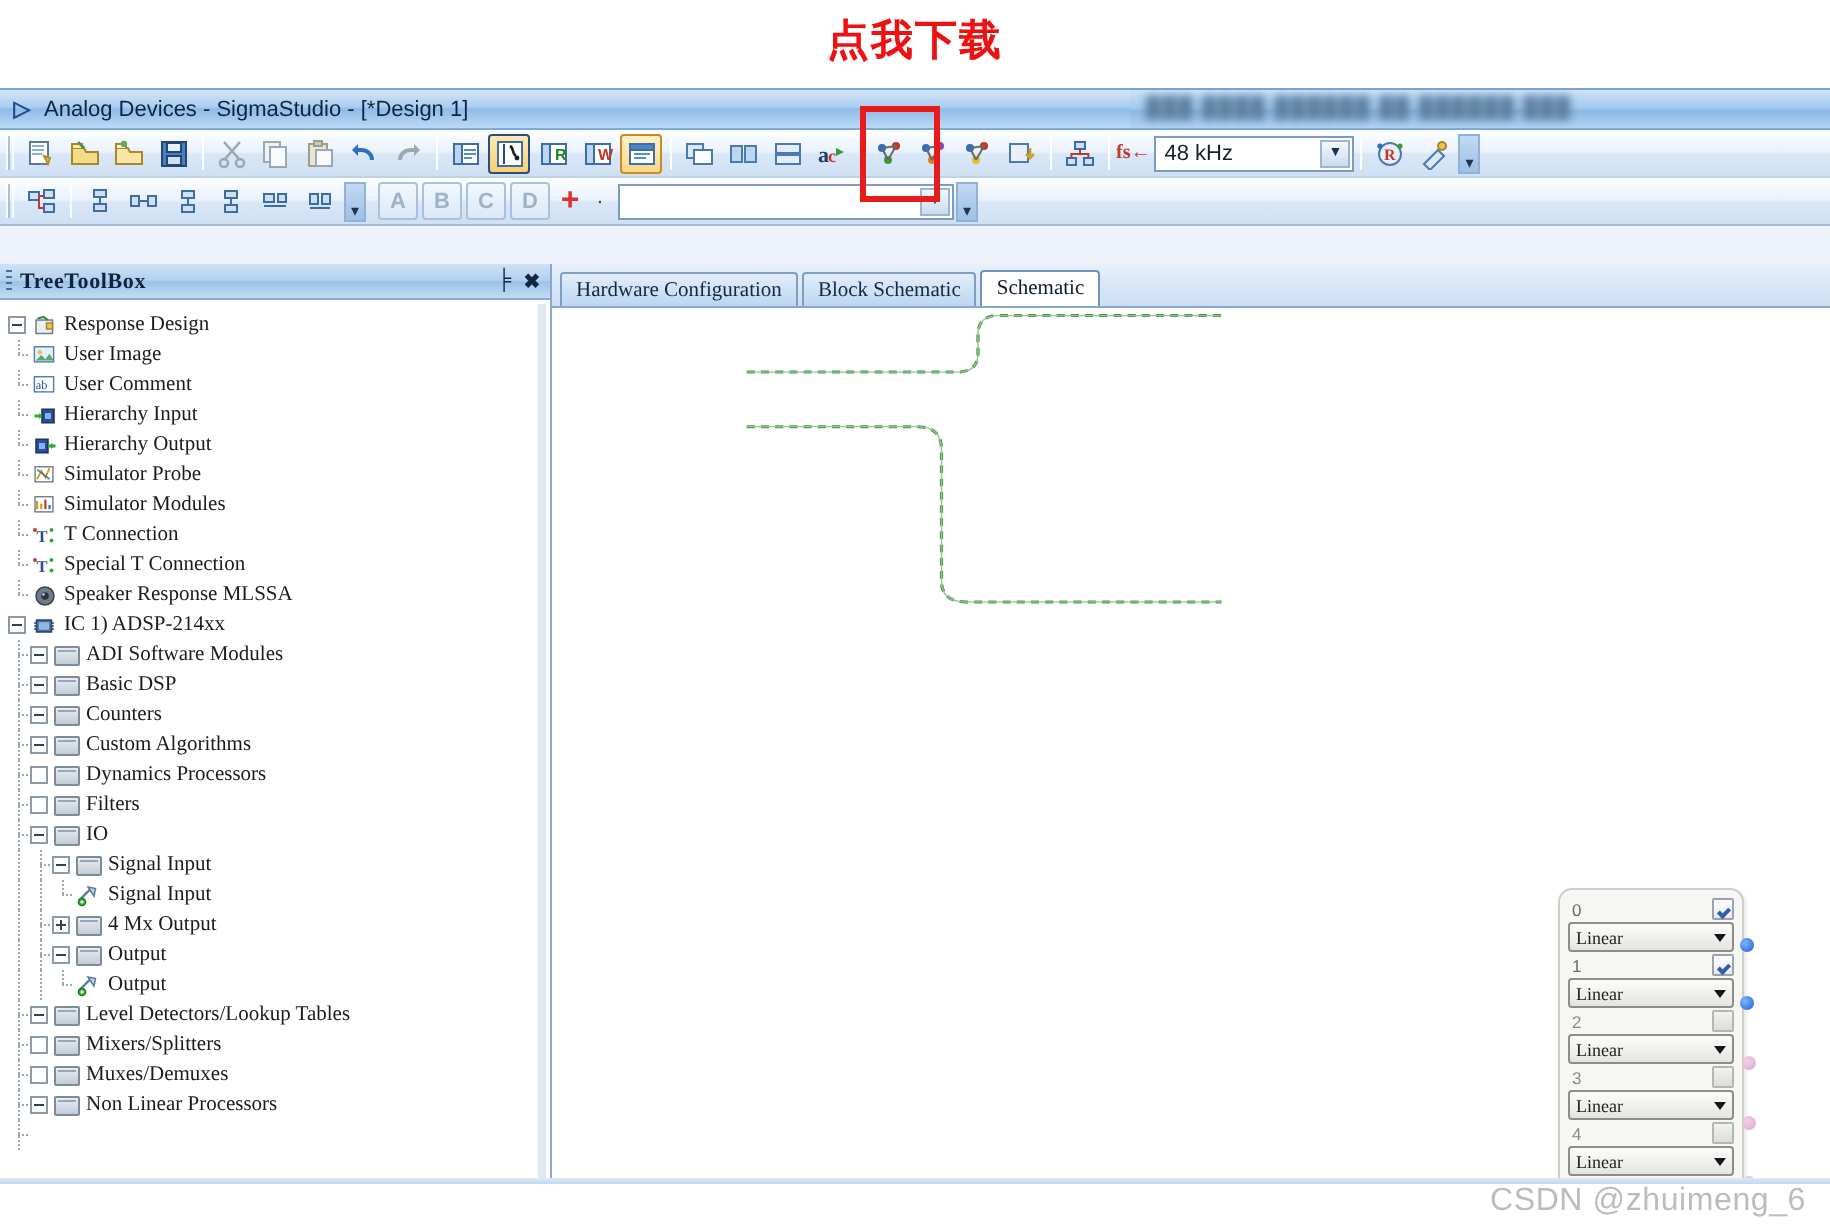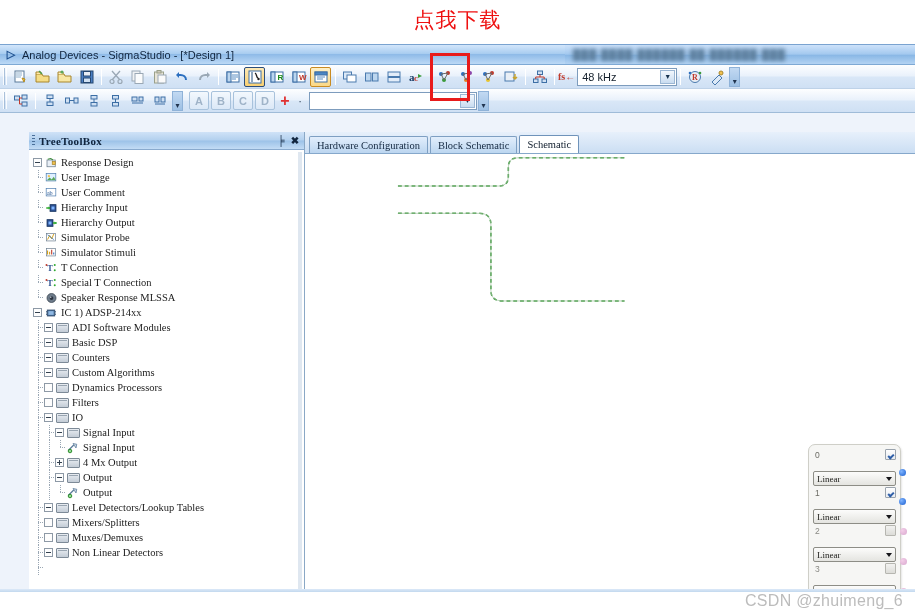--- a/index.html
+++ b/index.html
@@ -19,21 +19,21 @@
   
   .banner {
     position: absolute; left: 0; top: 0; width: 915px; height: 44px;
     background: #ffffff;
   }
   .banner-text {
     position: absolute; left: 0; top: 6px; width: 915px;
     text-align: center;
     color: #ee1111;
     font-family: "DejaVu Sans", sans-serif;
-    font-size: 21px; font-weight: normal;
+    font-size: 21px; font-weight: bold;
     letter-spacing: 1px;
   }
 
   
   .app {
     position: absolute; left: 0; top: 44px;
     width: 915px; height: 548px;
     background: #eef3fb;
     border-top: 1px solid #7aa3d0;
   }
@@ -181,21 +181,20 @@
     position: absolute;
     border: 3px solid #e81b1b;
     pointer-events: none;
     z-index: 40;
   }
 
   
   .body {
     position: absolute; left: 0; top: 87px; right: 0; bottom: 0;
     display: flex;
-    padding-left: 29px;
   }
 
   
   .treepanel {
     width: 276px; background: #ffffff;
     border-right: 1px solid #8aa8c6;
     display: flex; flex-direction: column;
     position: relative;
   }
   .tree-header {
@@ -350,21 +349,21 @@
     position: relative;
   }
   .cbox.off { background: linear-gradient(#f2f2f0,#dcdcd8); border-color: #b6b6b0; }
   .cbox.on::after {
     content: ""; position: absolute; left: 2px; top: 4px;
     width: 4px; height: 2px;
     border-left: 2px solid #2f5fa8; border-bottom: 2px solid #2f5fa8;
     transform: rotate(-45deg);
   }
   .ch-sel {
-    height: 15px; margin-top: 11px;
+    height: 15px; margin-top: 1px;
     border: 1px solid #8d8d86;
     background: linear-gradient(#fcfcfb,#e4e4e0);
     border-radius: 2px;
     display: flex; align-items: center;
     position: relative;
     padding-left: 3px;
     font-size: 9px; color: #1d1d1a;
     font-family: "Liberation Serif", serif;
   }
   .ch-sel .car {
@@ -787,21 +786,21 @@
             <div class="trow">
               <span class="tw ell"></span>
               <span class="ticon">
                 <svg width="12" height="11" viewBox="0 0 16 16">
                   <rect x="1.5" y="2" width="13" height="11" fill="#fff" stroke="#6a7c8d"></rect>
                   <path d="M3 11V5M6 11V7" stroke="#d4a017" stroke-width="1.6"></path>
                   <path d="M9 11V4" stroke="#c0392b" stroke-width="1.6"></path>
                   <path d="M12 11V8" stroke="#2b6fc0" stroke-width="1.6"></path>
                 </svg>
               </span>
-              <span>Simulator Stimuli</span>
+              <span>Simulator Modules</span>
             </div>
             <div class="trow">
               <span class="tw ell"></span>
               <span class="ticon">
                 <svg width="12" height="12" viewBox="0 0 16 16">
                   <text x="3" y="12" font-size="11" fill="#2b4f8f" font-family="serif" font-weight="bold">T</text>
                   <circle cx="2" cy="4" r="1.3" fill="#c0392b"></circle>
                   <circle cx="13" cy="4" r="1.3" fill="#2faa2f"></circle>
                   <circle cx="13" cy="11" r="1.3" fill="#2faa2f"></circle>
                 </svg>
@@ -976,21 +975,21 @@
                 <span class="folder"></span>
               </span>
               <span>Muxes/Demuxes</span>
             </div>
             <div class="trow">
               <span class="tw tee"></span>
               <span class="exp"></span>
               <span class="ticon">
                 <span class="folder"></span>
               </span>
-              <span>Non Linear Detectors</span>
+              <span>Non Linear Processors</span>
             </div>
             <div class="trow">
               <span class="tw tee"></span>
               <span class="ticon"></span>
             </div>
           </div>
         <div class="tree-vscroll"></div>
       </div>
 
       <div class="schem">

